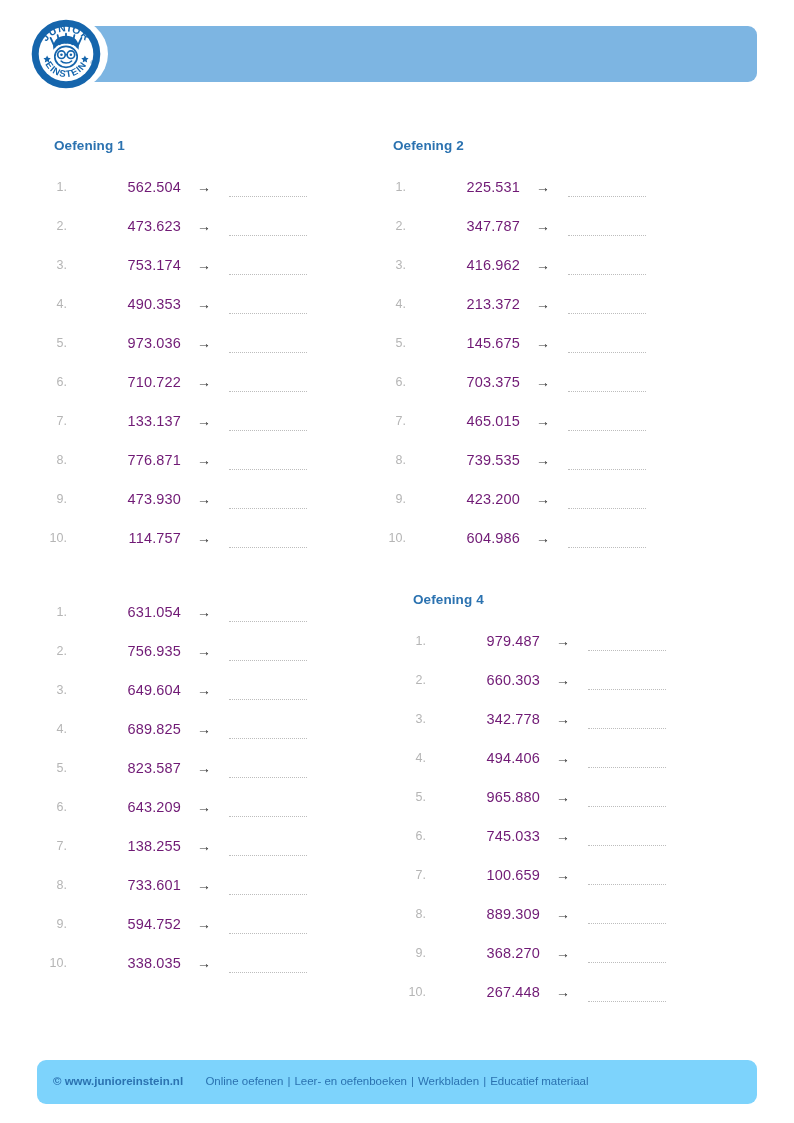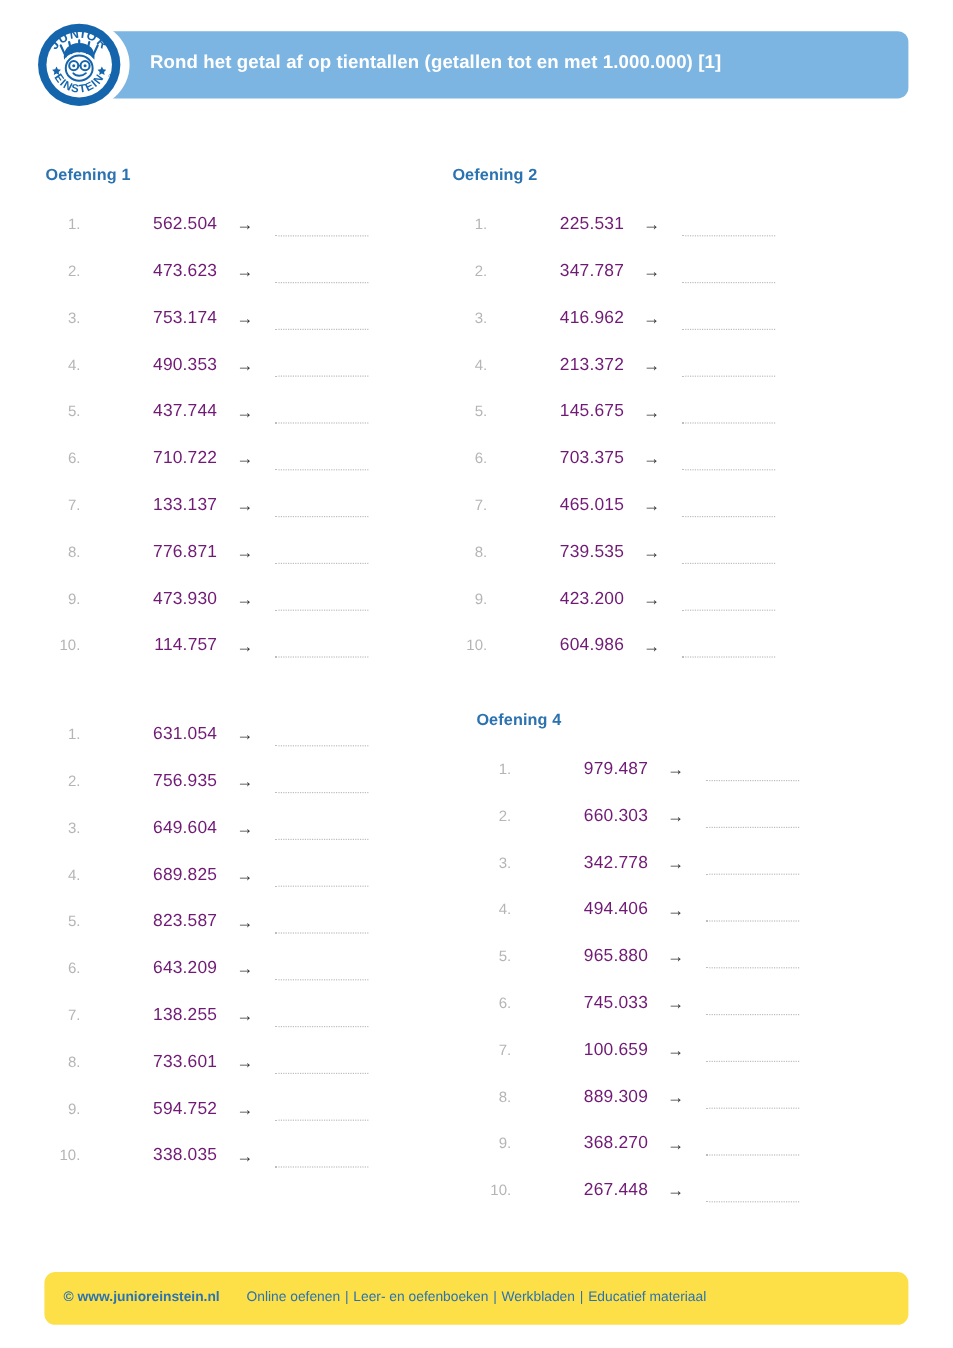--- a/index.html
+++ b/index.html
@@ -80,21 +80,21 @@
   }
   .block-ex1 { left: 37px;  top: 28px; }
   .block-ex2 { left: 376px; top: 28px; }
   .block-ex3 { left: 37px;  top: 482px; }
   .block-ex4 { left: 396px; top: 482px; }
 
   .block-title {
     font-size: 13.5px;
     font-weight: bold;
     color: #2b72b0;
-    margin: 0 0 14px 1px;
+    margin: 0 0 14px 17px;
     letter-spacing: 0.1px;
   }
 
   .rows {
     position: relative;
     width: 330px;
   }
   .row {
     position: relative;
     height: 39px;
@@ -135,21 +135,21 @@
     margin-left: 2px;
   }
 
   
   .footer-bar {
     position: absolute;
     left: 37px;
     top: 1060px;
     width: 720px;
     height: 44px;
-    background: #fde047;
+    background: #7dd3fc;
     border-radius: 9px;
   }
   .footer-copy {
     position: absolute;
     left: 16px;
     top: 15px;
     font-size: 11.5px;
     font-weight: bold;
     color: #2b72b0;
     white-space: nowrap;
@@ -168,21 +168,20 @@
   .footer-sep {
     color: #2b72b0;
     padding: 0 4px;
   }
 </style>
 </head>
 <body>
 
 <div class="header">
   <div class="header-bar"></div>
-  <div class="header-title">Rond het getal af op tientallen (getallen tot en met 1.000.000) [1]</div>
 
   <div class="logo-wrap">
     <div class="logo-ring"></div>
     <svg class="logo-circle" viewBox="0 0 100 100">
       <circle cx="50" cy="50" r="49" fill="#1565ac"></circle>
       <circle cx="50" cy="50" r="39" fill="#ffffff"></circle>
       <path id="arcTop" d="M 16,52 A 34,34 0 0 1 84,52" fill="none"></path>
       <path id="arcBot" d="M 17,50 A 33,33 0 0 0 83,50" fill="none"></path>
       <text font-family="'Liberation Sans', sans-serif" font-size="15" font-weight="bold" fill="#1565ac" letter-spacing="1.6">
         <textPath href="#arcTop" startOffset="50%" text-anchor="middle">JUNIOR</textPath>
@@ -235,21 +234,21 @@
           <div class="row-answer"></div>
         </div>
         <div class="row">
           <div class="row-index">4.</div>
           <div class="row-number">490.353</div>
           <div class="row-arrow">→</div>
           <div class="row-answer"></div>
         </div>
         <div class="row">
           <div class="row-index">5.</div>
-          <div class="row-number">437.744</div>
+          <div class="row-number">973.036</div>
           <div class="row-arrow">→</div>
           <div class="row-answer"></div>
         </div>
         <div class="row">
           <div class="row-index">6.</div>
           <div class="row-number">710.722</div>
           <div class="row-arrow">→</div>
           <div class="row-answer"></div>
         </div>
         <div class="row">

